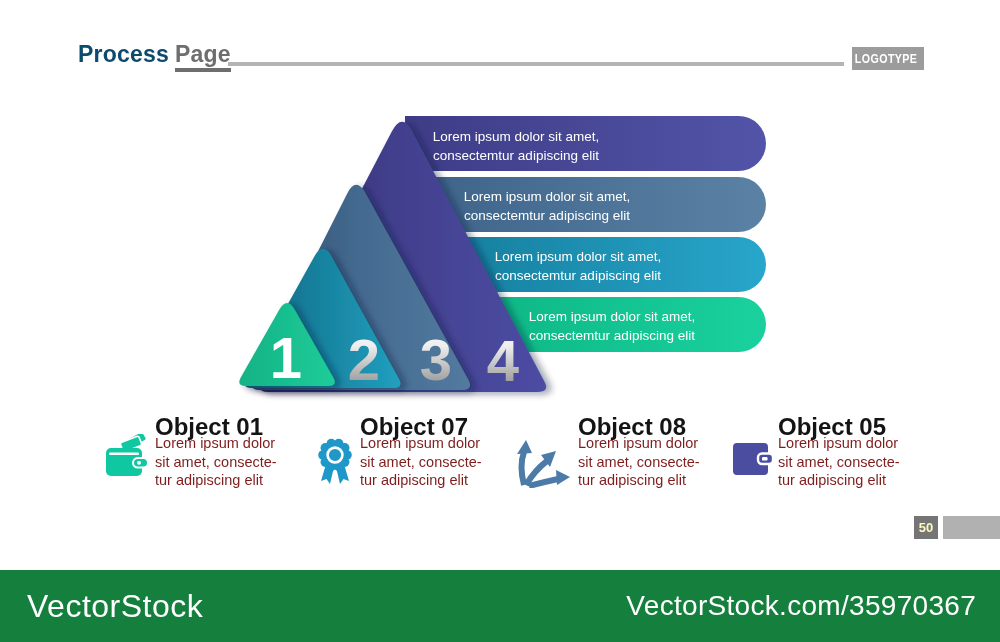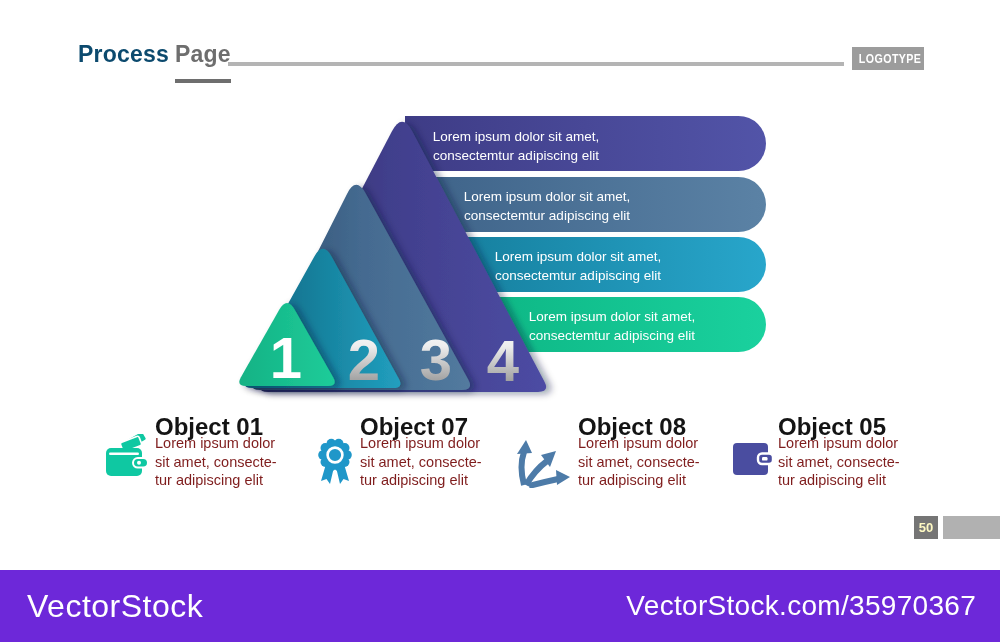--- a/index.html
+++ b/index.html
@@ -3,43 +3,43 @@
 <meta charset="utf-8">
 <style>
   html,body{margin:0;padding:0;background:#888;}
   #canvas{
     position:relative;width:1000px;height:642px;background:#ffffff;
     overflow:hidden;font-family:"Liberation Sans",sans-serif;
   }
   
   .hdr-title{position:absolute;left:78px;top:41px;font-size:23px;font-weight:bold;letter-spacing:.2px;white-space:nowrap;}
   .hdr-title .light{color:#0c4a6e;}
-  .hdr-title .dark{color:#6e6e6e;border-bottom:4px solid #6e6e6e;padding-bottom:12px;margin-left:6px;}
+  .hdr-title .dark{color:#6e6e6e;border-bottom:4px solid #6e6e6e;padding-bottom:1px;margin-left:6px;}
   .hdr-rule{position:absolute;left:228px;top:62px;width:616px;height:4px;background:#b4b4b4;}
   .logotype{
     position:absolute;left:852px;top:47px;width:72px;height:23px;background:#9c9c9c;
-    color:#fff;font-size:13px;font-weight:bold;display:flex;align-items:center;justify-content:flex-start;
+    color:#fff;font-size:13px;font-weight:bold;display:flex;align-items:center;justify-content:flex-end;
   }
   .logotype span{display:inline-block;transform:scaleX(.82);letter-spacing:.5px;}
   
   #pyr{position:absolute;left:0;top:0;width:1000px;height:642px;}
   .banner-text{font-family:"Liberation Sans",sans-serif;font-size:13.5px;fill:#ffffff;}
   .step-num{font-family:"Liberation Sans",sans-serif;font-weight:bold;font-size:58px;}
   
   .obj-title{position:absolute;font-size:24px;font-weight:bold;color:#141414;white-space:nowrap;}
   .obj-body{position:absolute;font-size:14.5px;line-height:18.6px;color:#7f1d1d;white-space:pre-line;width:140px;}
   .obj-icon{position:absolute;}
   
   .pagenum{
     position:absolute;left:914px;top:516px;width:24px;height:23px;background:#757575;
     color:#fef9c3;font-size:13px;font-weight:bold;display:flex;align-items:center;justify-content:center;
   }
   .pagebar{position:absolute;left:943px;top:516px;width:57px;height:23px;background:#b1b1b1;}
   
-  .wm{position:absolute;left:0;top:570px;width:1000px;height:72px;background:#6d28d9;}
+  .wm{position:absolute;left:0;top:570px;width:1000px;height:72px;background:#15803d;}
   .wm .brand{position:absolute;left:27px;top:0;height:72px;line-height:72px;color:#fff;font-size:32px;letter-spacing:.5px;}
   .wm .url{position:absolute;right:24px;top:0;height:80px;line-height:72px;color:#fff;font-size:28px;letter-spacing:.3px;}
 </style>
 </head>
 <body>
 
 <div id="canvas">
 
   <div class="hdr-title">
     <span class="light">Process</span><span class="dark">Page</span>

